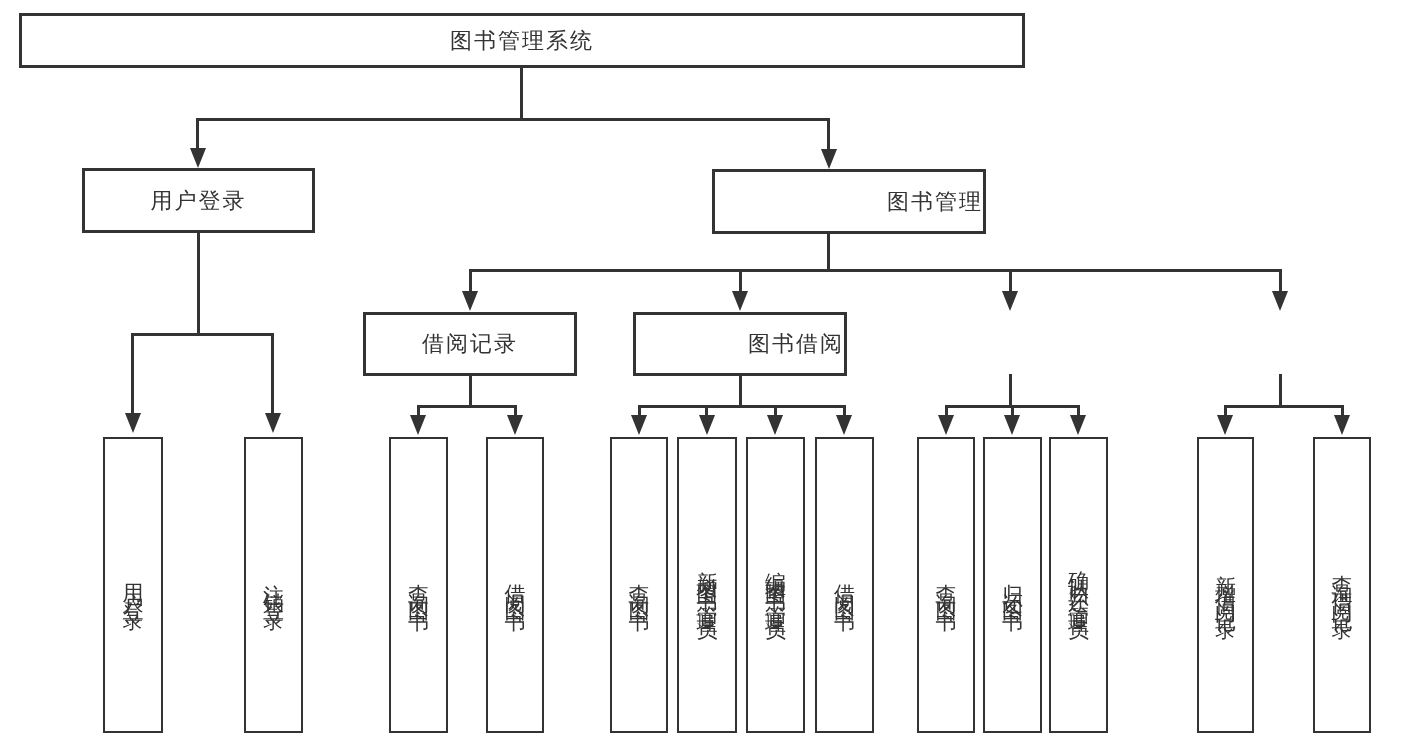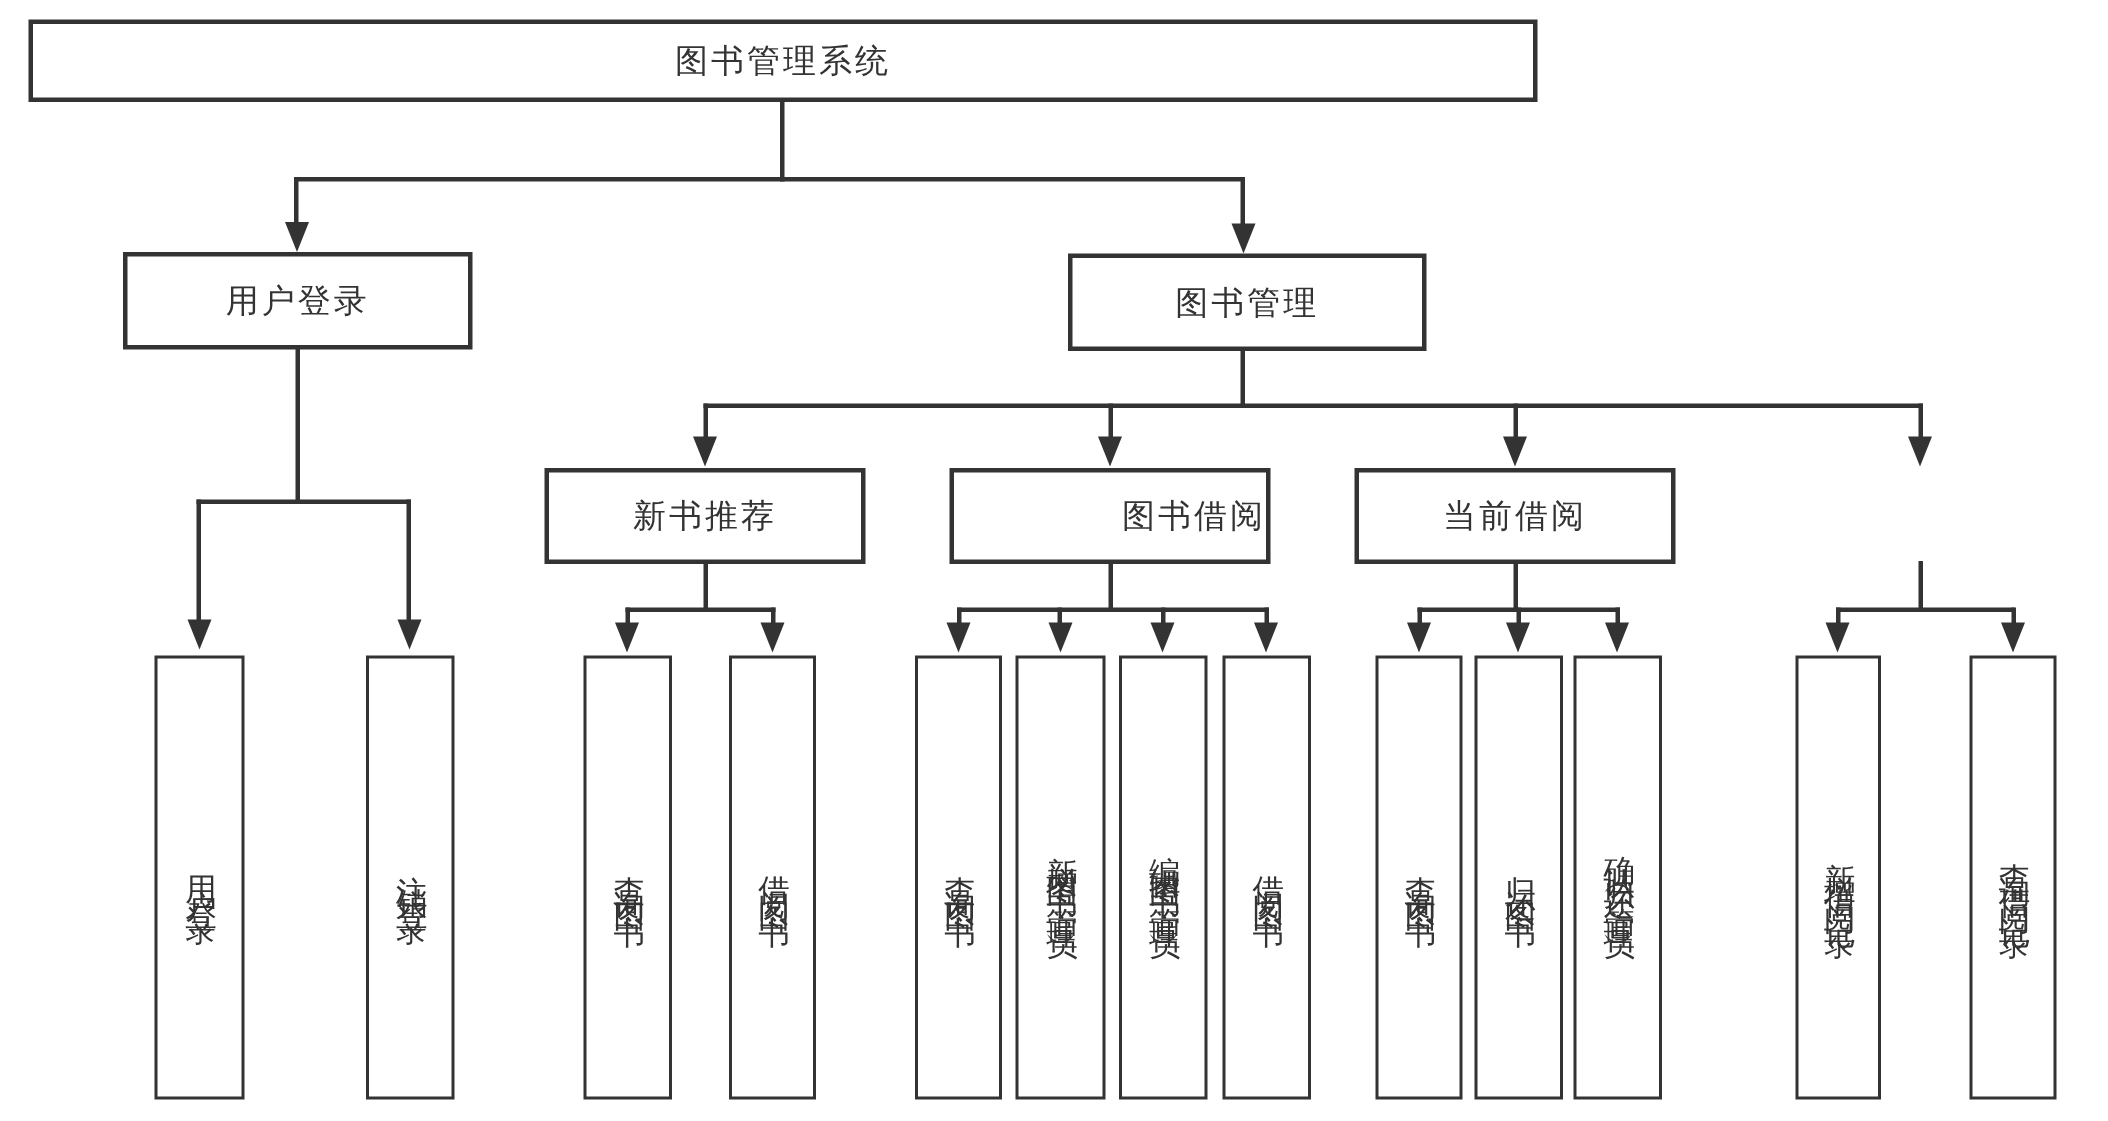--- a/index.html
+++ b/index.html
@@ -77,21 +77,21 @@
   <div class="line" style="left:520px; top:66px; width:3px; height:55px;"></div>
   <div class="line" style="left:196px; top:118px; width:634px; height:3px;"></div>
   <div class="line" style="left:196px; top:118px; width:3px; height:32px;"></div>
   <div class="arrow" style="left:190px; top:148px;"></div>
   <div class="line" style="left:827px; top:118px; width:3px; height:33px;"></div>
   <div class="arrow" style="left:821px; top:149px;"></div>
 
   <div class="box" style="left:82px; top:168px; width:233px; height:65px;">
     <span class="hlabel">用户登录</span>
   </div>
-  <div class="box" style="left:712px; top:169px; width:239px; height:65px;">
+  <div class="box" style="left:712px; top:169px; width:274px; height:65px;justify-content:flex-end;">
     <span class="hlabel">图书管理</span>
   </div>
 
   <div class="line" style="left:197px; top:231px; width:3px; height:104px;"></div>
   <div class="line" style="left:131px; top:333px; width:143px; height:3px;"></div>
   <div class="line" style="left:131px; top:333px; width:3px; height:82px;"></div>
   <div class="arrow" style="left:125px; top:413px;"></div>
   <div class="line" style="left:271px; top:333px; width:3px; height:82px;"></div>
   <div class="arrow" style="left:265px; top:413px;"></div>
 
@@ -100,27 +100,24 @@
   <div class="line" style="left:469px; top:269px; width:3px; height:23px;"></div>
   <div class="arrow" style="left:462px; top:291px;"></div>
   <div class="line" style="left:739px; top:269px; width:3px; height:23px;"></div>
   <div class="arrow" style="left:732px; top:291px;"></div>
   <div class="line" style="left:1009px; top:269px; width:3px; height:23px;"></div>
   <div class="arrow" style="left:1002px; top:291px;"></div>
   <div class="line" style="left:1279px; top:269px; width:3px; height:23px;"></div>
   <div class="arrow" style="left:1272px; top:291px;"></div>
 
   <div class="box" style="left:363px; top:312px; width:214px; height:64px;">
-    <span class="hlabel">新书推荐</span>
+    <span class="hlabel">借阅记录</span>
   </div>
   <div class="box" style="left:633px; top:312px; width:214px; height:64px;justify-content:flex-end;">
     <span class="hlabel">图书借阅</span>
-  </div>
-  <div class="box" style="left:903px; top:312px; width:214px; height:64px;">
-    <span class="hlabel">当前借阅</span>
   </div>
 
   <div class="line" style="left:469px; top:374px; width:3px; height:34px;"></div>
   <div class="line" style="left:417px; top:405px; width:100px; height:3px;"></div>
   <div class="line" style="left:417px; top:405px; width:3px; height:11px;"></div>
   <div class="arrow" style="left:410px; top:415px;"></div>
   <div class="line" style="left:514px; top:405px; width:3px; height:11px;"></div>
   <div class="arrow" style="left:507px; top:415px;"></div>
 
   <div class="line" style="left:739px; top:374px; width:3px; height:34px;"></div>

